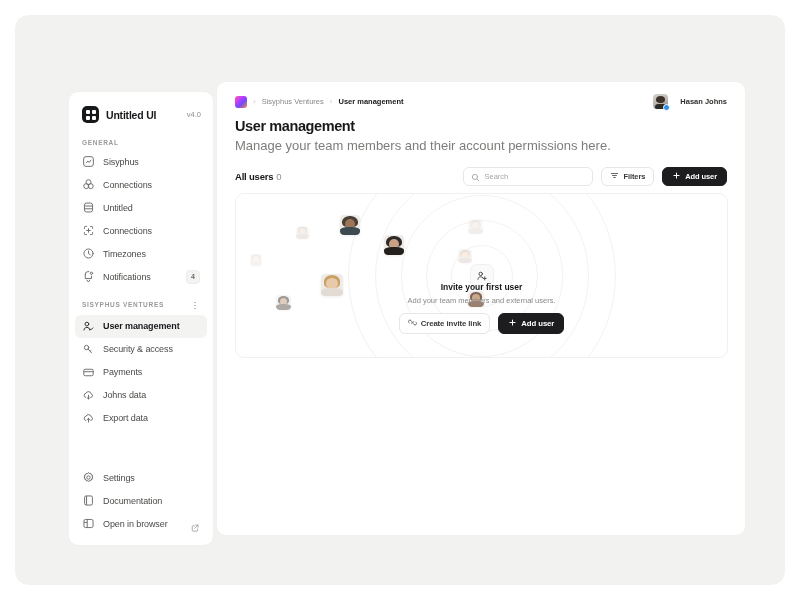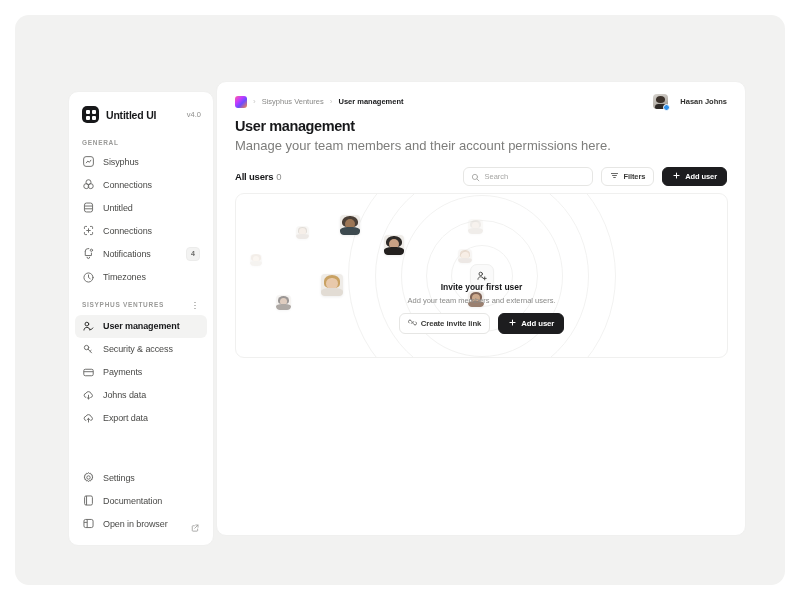--- a/index.html
+++ b/index.html
@@ -297,37 +297,37 @@
             <path d="M3 5.5V4a1 1 0 011-1h1.6M10.4 3H12a1 1 0 011 1v1.5M13 10.5V12a1 1 0 01-1 1h-1.6M5.6 13H4a1 1 0 01-1-1v-1.5"></path>
             <path d="M8 5.8v4.4M5.8 8h4.4"></path>
           </svg>
         </span>
       <span class="nav-label">Connections</span>
     </div>
 
     <div class="nav-item">
       <span class="nav-ico">
           <svg viewBox="0 0 16 16" fill="none" stroke="#6e6e6c" stroke-width="1.2" stroke-linecap="round">
+            <circle cx="8" cy="8" r="5.6"></circle>
+            <path d="M8 4.9V8l2.1 1.5"></path>
+          </svg>
+        </span>
+      <span class="nav-label">Timezones</span>
+    </div>
+
+    <div class="nav-item">
+      <span class="nav-ico">
+          <svg viewBox="0 0 16 16" fill="none" stroke="#6e6e6c" stroke-width="1.2" stroke-linecap="round">
             <path d="M4 5.2A3.2 3.2 0 017.2 2h1.2M4 5.2v5.3h7.6V7.4"></path>
             <path d="M6.2 12.6a1.6 1.6 0 003.2 0"></path>
             <circle cx="11.6" cy="4" r="1.4"></circle>
           </svg>
         </span>
       <span class="nav-label">Notifications</span>
       <span class="badge">4</span>
-    </div>
-
-    <div class="nav-item">
-      <span class="nav-ico">
-          <svg viewBox="0 0 16 16" fill="none" stroke="#6e6e6c" stroke-width="1.2" stroke-linecap="round">
-            <circle cx="8" cy="8" r="5.6"></circle>
-            <path d="M8 4.9V8l2.1 1.5"></path>
-          </svg>
-        </span>
-      <span class="nav-label">Timezones</span>
     </div>
 
     <div class="section-label-row">
       <div class="section-label">SISYPHUS VENTURES</div>
       <div class="dots-v">
           <i></i>
           <i></i>
           <i></i>
         </div>
     </div>

